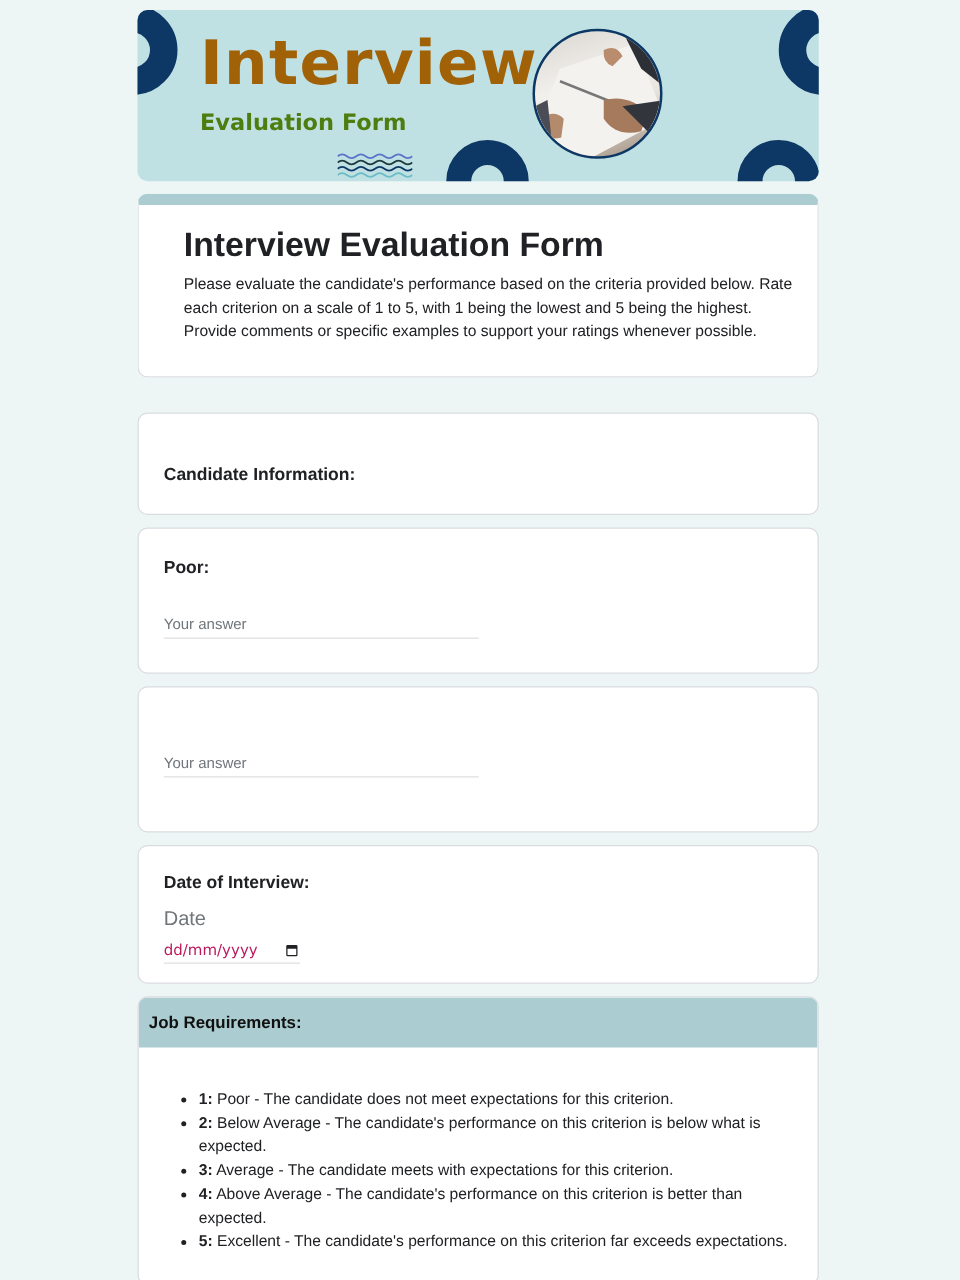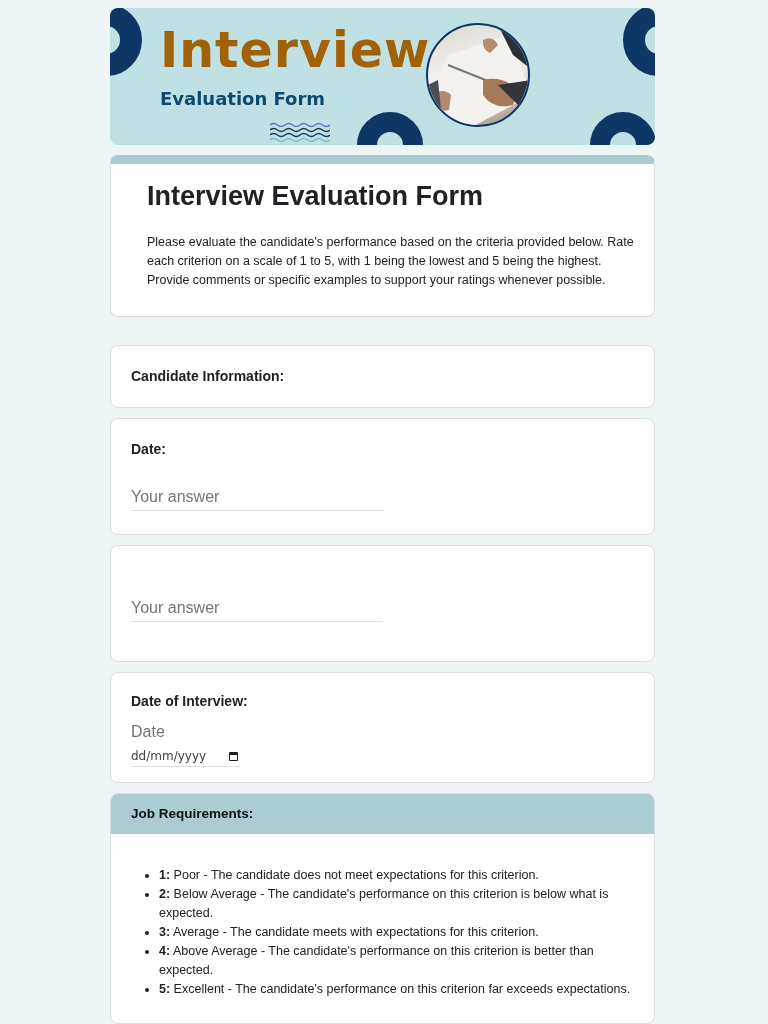--- a/index.html
+++ b/index.html
@@ -46,21 +46,21 @@
     color: #a16207;
     letter-spacing: 1px;
   }
   .banner-subtitle {
     position: absolute;
     left: 50px;
     top: 80px;
     font-family: "DejaVu Sans", sans-serif;
     font-weight: bold;
     font-size: 18px;
-    color: #0c4a6e;
+    color: #4d7c0f;
   }
   .waves {
     position: absolute;
     left: 160px;
     top: 114px;
     width: 60px;
     height: 22px;
   }
   .photo {
     position: absolute;
@@ -86,46 +86,46 @@
     border-top: 9px solid #abcdd1;
     padding: 14px 20px 26px 36px;
   }
   .form-title {
     font-size: 27px;
     font-weight: bold;
     color: #202124;
     line-height: 36px;
   }
   .form-desc {
-    margin-top: 19px;
+    margin-top: 4px;
     font-size: 12.5px;
     line-height: 19px;
     color: #202124;
   }
   .card.section-label {
     height: 63px;
-    padding: 22px 20px;
+    padding: 40px 20px;
     margin-top: 28px;
   }
   .q-title {
     font-size: 14px;
     font-weight: bold;
     color: #202124;
   }
   .card.question {
     height: 117px;
     padding: 22px 20px;
   }
   .answer {
     margin-top: 31px;
     width: 252px;
     border: none;
     border-bottom: 1px solid #e0e0e0;
     font-family: "Liberation Sans", sans-serif;
-    font-size: 16px;
+    font-size: 12px;
     color: #70757a;
     padding-bottom: 4px;
     outline: none;
     background: transparent;
   }
   .answer::placeholder { color: #70757a; }
   .card.date-q {
     height: 111px;
     padding: 20px 20px;
   }
@@ -137,37 +137,37 @@
   .date-field {
     margin-top: 8px;
     width: 109px;
     border-bottom: 1px solid #e0e0e0;
     display: flex;
     align-items: center;
     justify-content: space-between;
     padding-bottom: 3px;
     font-family: "DejaVu Sans", sans-serif;
     font-size: 12px;
-    color: #404040;
+    color: #be185d;
   }
   .cal-icon {
     width: 9px;
     height: 9px;
     border: 1.5px solid #202124;
     border-top-width: 3px;
     border-radius: 1px;
     margin-right: 2px;
   }
   .card.job {
     border-radius: 8px;
   }
   .job-header {
     background: #abcdd1;
     height: 40px;
-    padding: 12px 20px;
+    padding: 12px 8px;
     font-size: 13.5px;
     font-weight: bold;
     color: #111;
   }
   .job-body {
     padding: 32px 12px 24px 48px;
   }
   .job-body ul { list-style: disc; }
   .job-body li {
     font-size: 12.5px;
@@ -210,21 +210,21 @@
   <div class="card intro">
     <div class="form-title">Interview Evaluation Form</div>
     <div class="form-desc">Please evaluate the candidate's performance based on the criteria provided below. Rate each criterion on a scale of 1 to 5, with 1 being the lowest and 5 being the highest. Provide comments or specific examples to support your ratings whenever possible.</div>
   </div>
 
   <div class="card section-label">
     <div class="q-title">Candidate Information:</div>
   </div>
 
   <div class="card question">
-    <div class="q-title">Date:</div>
+    <div class="q-title">Poor:</div>
     <input class="answer" type="text" placeholder="Your answer" style="">
   </div>
 
   <div class="card question">
     <input class="answer" type="text" placeholder="Your answer" style="">
   </div>
 
   <div class="card date-q">
     <div class="q-title">Date of Interview:</div>
     <div class="date-label">Date</div>

